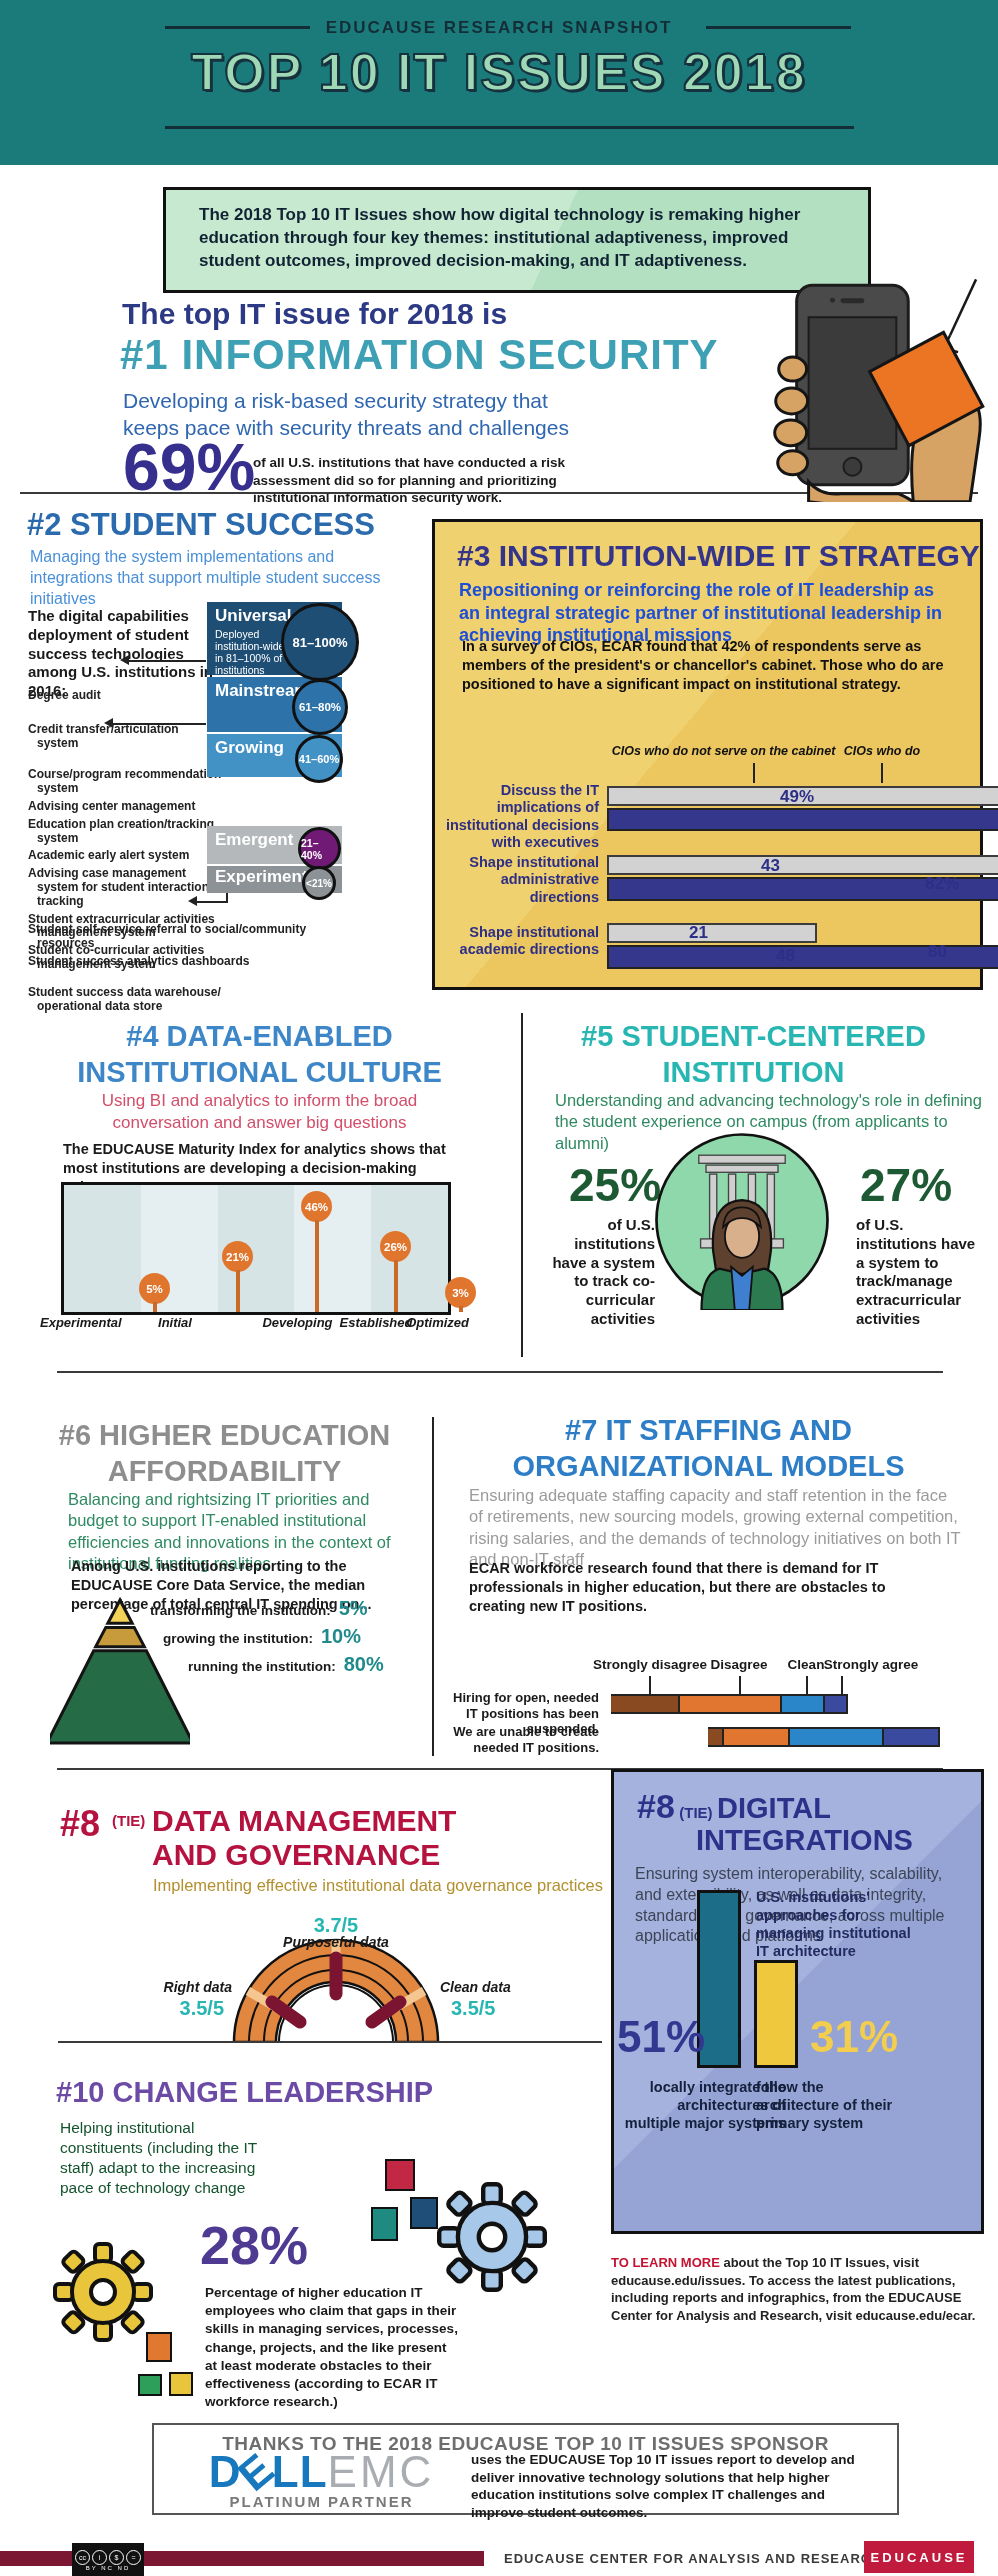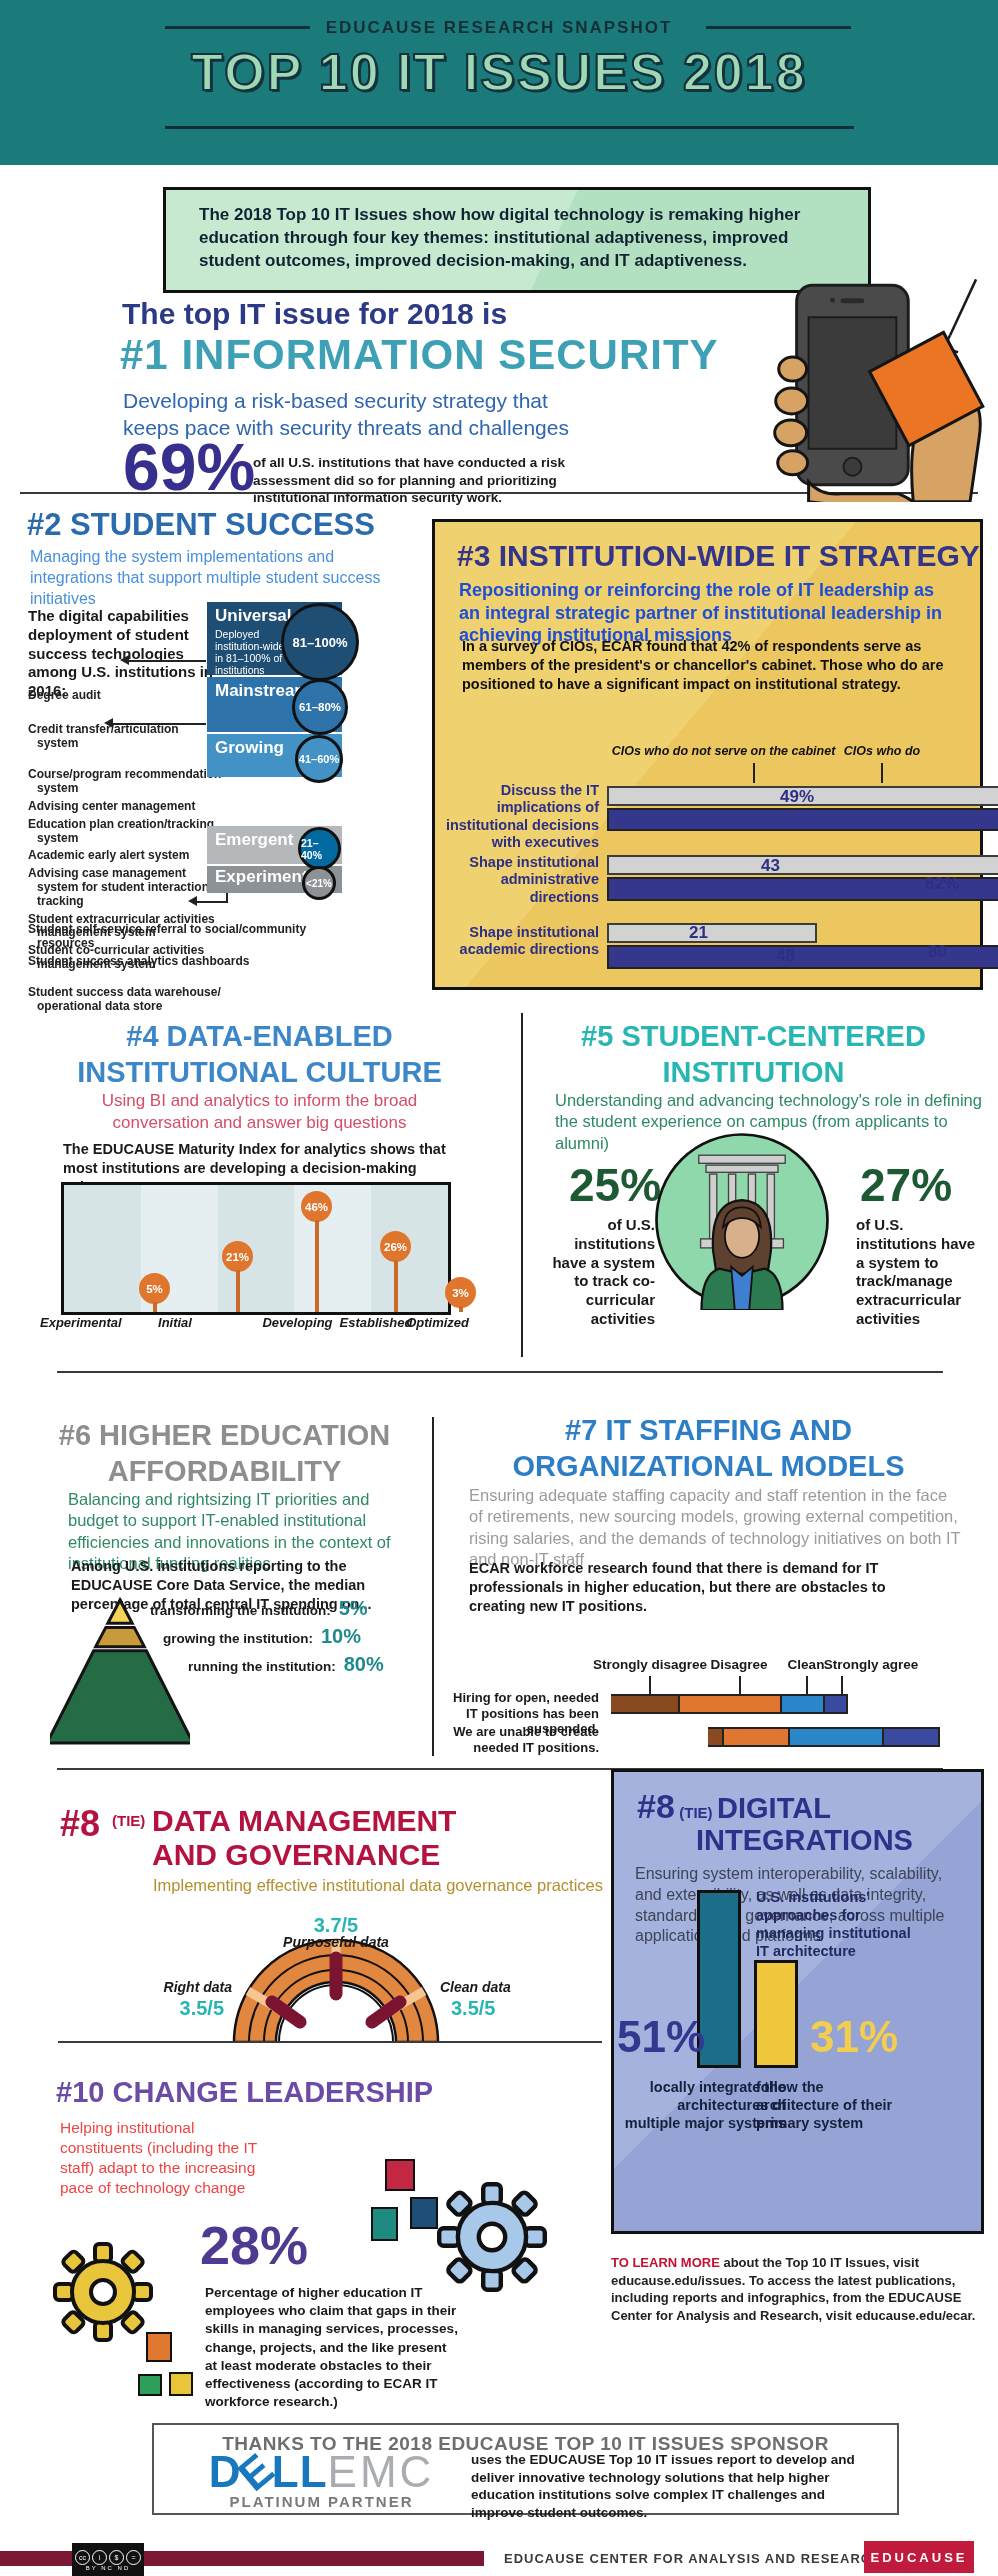--- a/index.html
+++ b/index.html
@@ -91,21 +91,21 @@
 
   
   .crimson{color:#b5123f;}
   #s8dm-sub{color:#b3902f;font-size:16.5px;}
   #s8dm-body{font-size:14px;font-weight:bold;}
   .gscore{color:#28b6b2;font-size:20px;font-weight:bold;}
   .glab{font-size:14px;font-weight:bold;font-style:italic;}
 
   
   #s10-title{color:#6c4ba6;font-size:29px;font-weight:bold;}
-  #s10-sub{color:#ef4444;font-size:15.5px;line-height:1.3;}
+  #s10-sub{color:#14532d;font-size:15.5px;line-height:1.3;}
   #s10-stat{color:#4f3a92;font-size:54px;font-weight:bold;}
   #s10-cap{font-size:13.5px;font-weight:bold;line-height:1.35;}
   .sq{position:absolute;border:2px solid #111;}
 
   
   #s8di{left:611px;top:1769px;width:373px;height:465px;border:3px solid #111;box-sizing:border-box;
     background:linear-gradient(135deg,#a6b2de 0 48%,#95a4d4 48%);}
   #s8di-title{color:#2c3189;font-size:29px;font-weight:bold;line-height:1.25;}
   #s8di-sub{color:#3c4456;font-size:16px;line-height:1.3;}
   .dibar{position:absolute;bottom:0;width:44px;border:3px solid #111;box-sizing:border-box;}
@@ -215,21 +215,21 @@
   </div>
   <div class="ab band" style="left:207px;top:826px;width:135px;height:38px;background:#b4b8ba;">
     <div class="bn">Emergent</div>
   </div>
   <div class="ab band" style="left:207px;top:866px;width:135px;height:27px;background:#8d9296;padding-top:1px;">
     <div class="bn">Experimental</div>
   </div>
   <div class="ab bcirc" style="left:281px;top:603px;width:72px;height:72px;background:#1f4e74;font-size:13px;">81–100%</div>
   <div class="ab bcirc" style="left:292px;top:679px;width:50px;height:50px;background:#2d72a8;font-size:11.5px;">61–80%</div>
   <div class="ab bcirc" style="left:295px;top:735px;width:42px;height:42px;background:#4292c6;font-size:11px;">41–60%</div>
-  <div class="ab bcirc" style="left:298px;top:827px;width:37px;height:37px;background:#0369a1;font-size:10.5px;">21–40%</div>
+  <div class="ab bcirc" style="left:298px;top:827px;width:37px;height:37px;background:#701a75;font-size:10.5px;">21–40%</div>
   <div class="ab bcirc" style="left:302px;top:866px;width:28px;height:28px;background:#8d9296;font-size:10px;">&lt;21%</div>
 
   <div class="ab" id="s3"></div>
   <div class="ab" id="s3-title" style="left:457px;top:539px;">#3 INSTITUTION-WIDE IT STRATEGY</div>
   <div class="ab" id="s3-sub" style="left:459px;top:579px;width:499px;">Repositioning or reinforcing the role of IT leadership as an integral strategic partner of institutional leadership in achieving institutional missions</div>
   <div class="ab" id="s3-body" style="left:462px;top:637px;width:504px;">In a survey of CIOs, ECAR found that 42% of respondents serve as members of the president's or chancellor's cabinet. Those who do are positioned to have a significant impact on institutional strategy.</div>
 
   <div class="ab ctr legend-it" style="left:594px;top:744px;width:259px;">CIOs who do not serve on the cabinet</div>
   <div class="ab ctr legend-it" style="left:827px;top:744px;width:110px;">CIOs who do</div>
   <div class="ab tick" style="left:753px;top:763px;height:20px;"></div>

